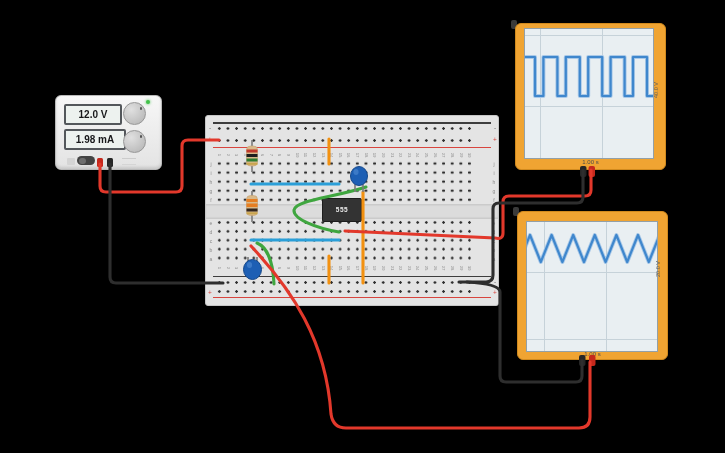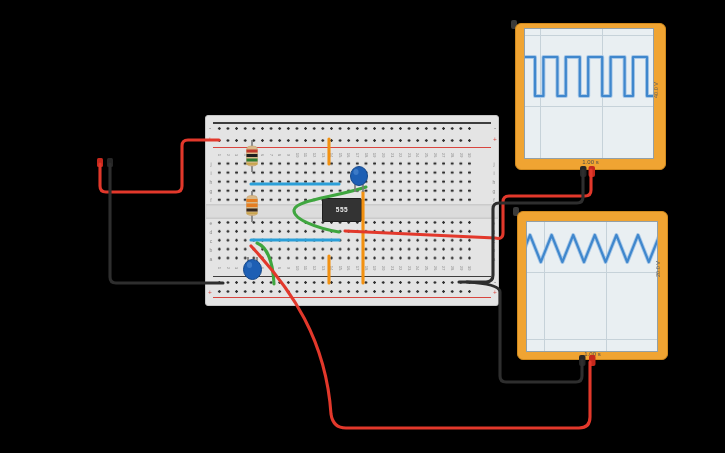--- a/index.html
+++ b/index.html
@@ -69,20 +69,36 @@
   .w{fill:none;stroke-linecap:round;stroke-linejoin:round;stroke-width:3.1px;}
   .w-red{stroke:#e2382b;} .w-black{stroke:#2e2e2e;} .w-green{stroke:#3fa63f;}
   .w-orange{stroke:#f29111;} .w-blue{stroke:#2b9fd8;}
   .lead{stroke:#7a7a7a;stroke-width:1.6px;}
 </style>
 </head>
 <body>
 
 <div class="stage">
 
+  <div class="psu">
+    <div class="psu-display psu-d1">12.0 V</div>
+    <div class="psu-display psu-d2">1.98 mA</div>
+    <div class="knob" style="left:67px;top:6px;">
+        <i></i>
+      </div>
+    <div class="knob" style="left:67px;top:34px;">
+        <i></i>
+      </div>
+    <div class="led"></div>
+    <div class="sw-base"></div>
+    <div class="sw-pill">
+        <i></i>
+      </div>
+    <div class="psu-mark"></div>
+  </div>
 
   <div class="board">
     <div class="channel"></div>
     <div class="railline" style="top:6px;background:#3e3e3e;"></div>
     <div class="railline" style="top:30.5px;background:#d8453e;"></div>
     <div class="railline" style="top:159.5px;background:#3e3e3e;"></div>
     <div class="railline" style="top:180.5px;background:#d8453e;"></div>
 
     <div class="holes" style="top:8.4px;height:9px;"></div>
     <div class="holes" style="top:20.4px;height:9px;"></div>

